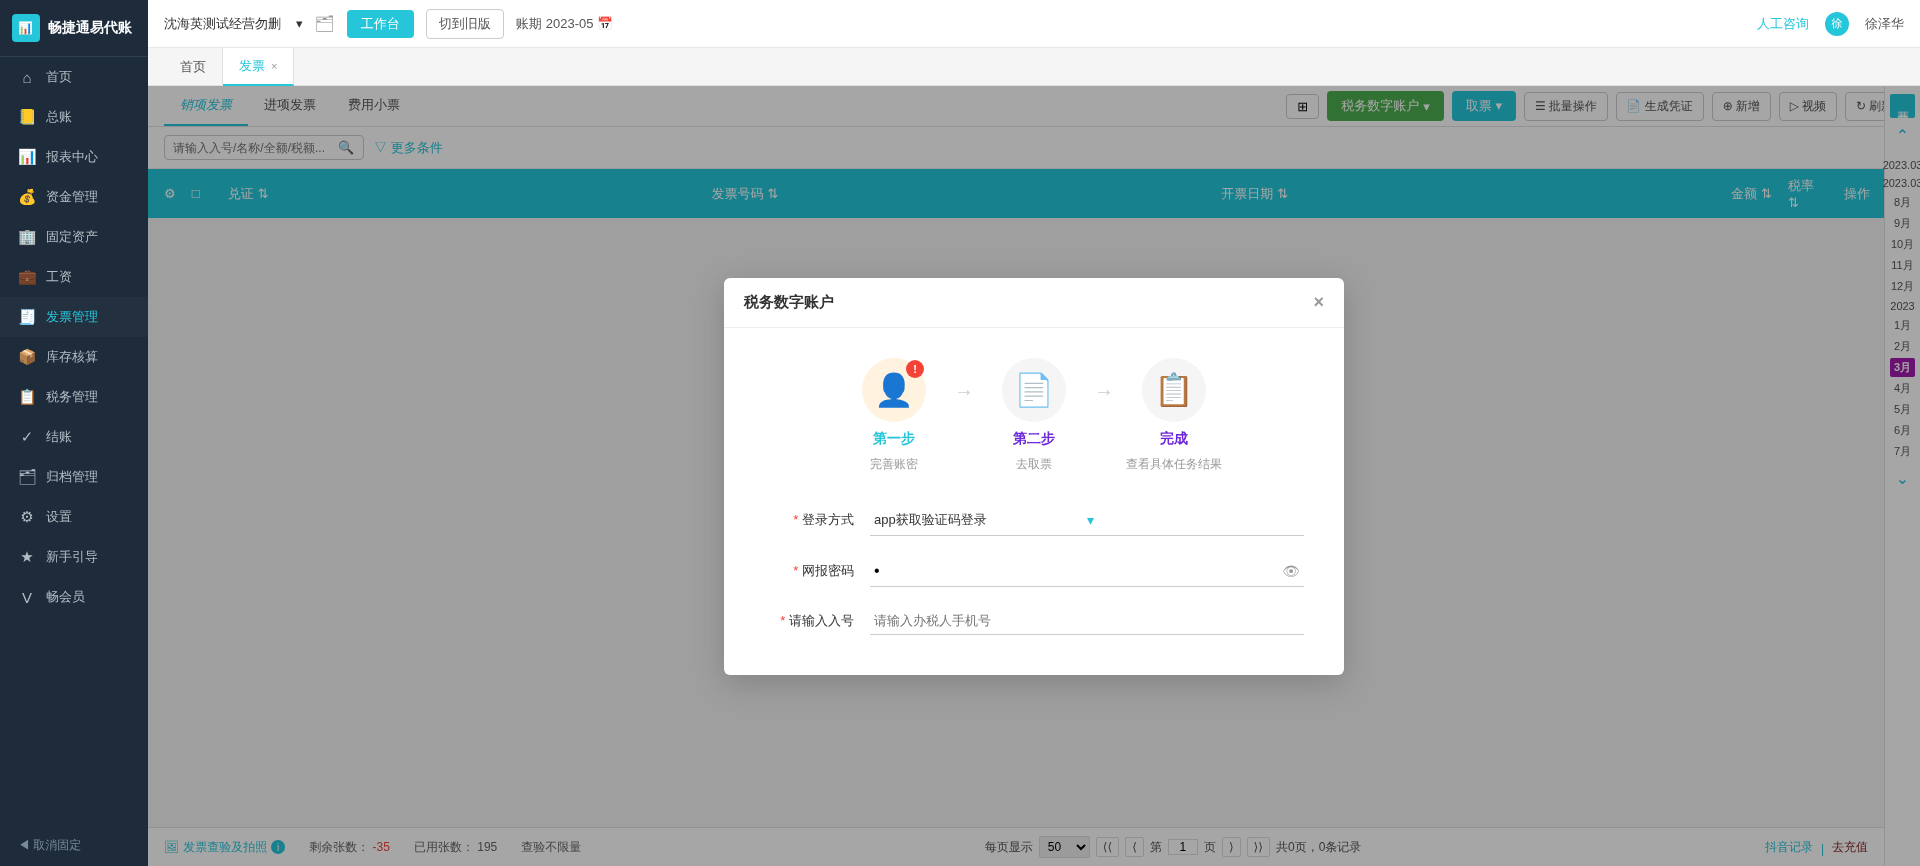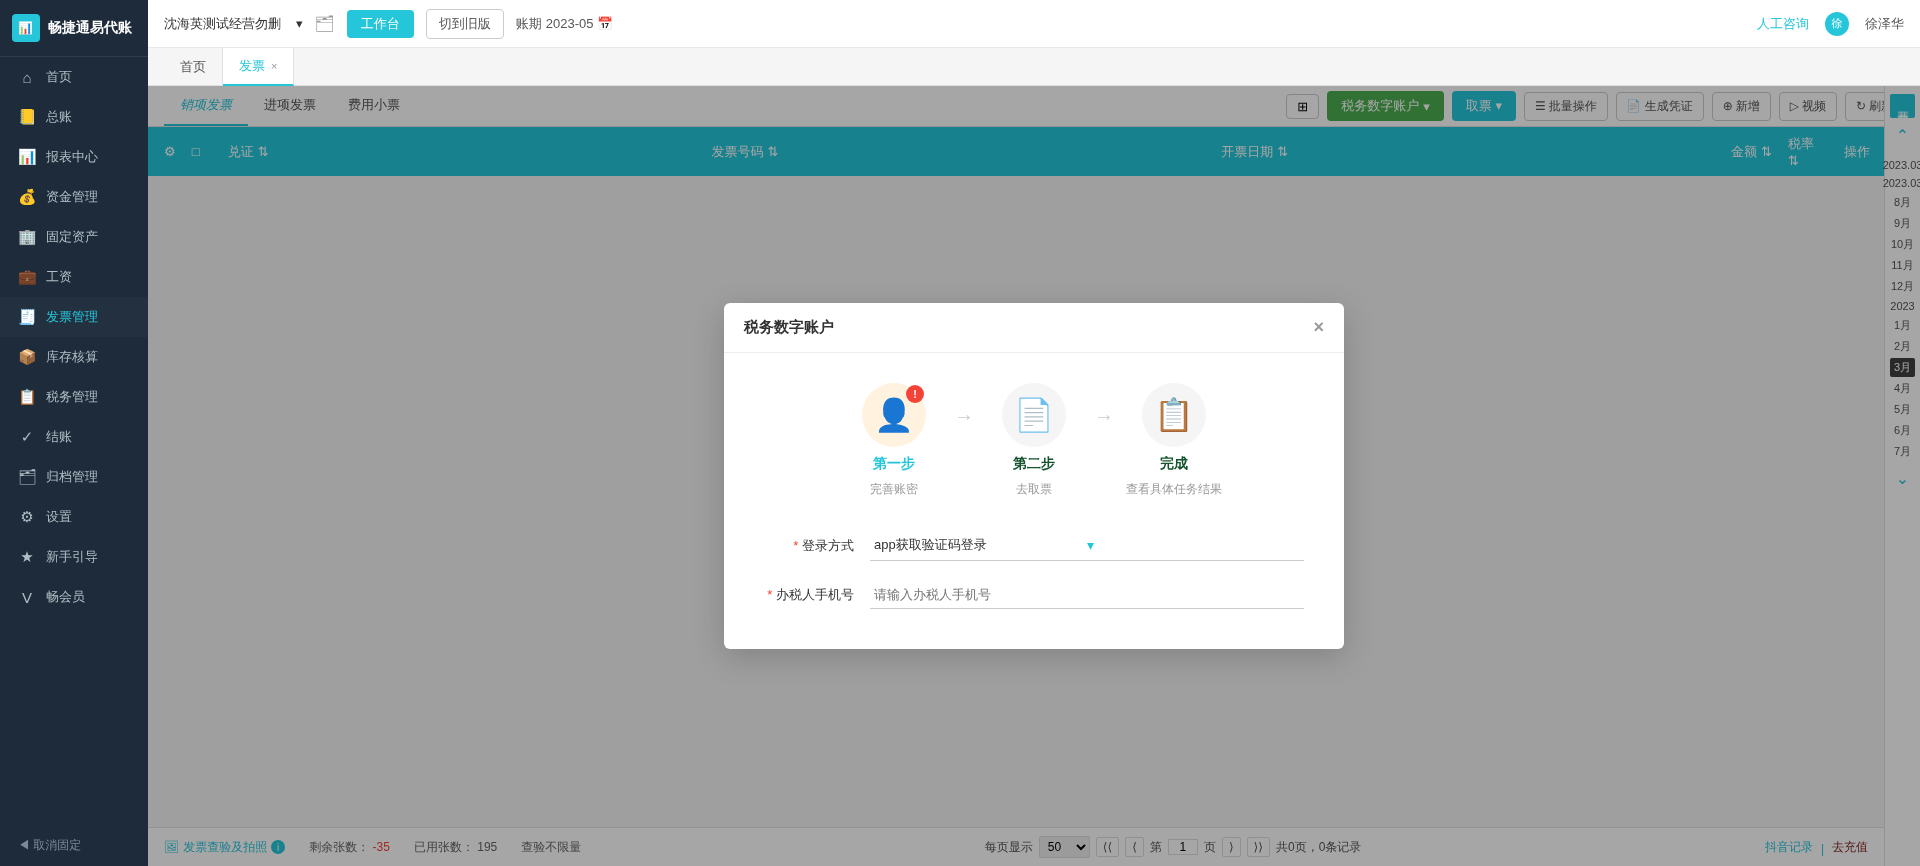--- a/index.html
+++ b/index.html
@@ -294,22 +294,23 @@
       margin-top: 4px;
     }
     .period-item {
       font-size: 11px;
       color: #555;
       cursor: pointer;
       padding: 2px 4px;
       border-radius: 2px;
     }
     .period-item.active-period {
-      background: #404040;
+      background: #a21caf;
       color: #fff;
+      font-weight: bold;
     }
 
     
     .overlay {
       position: absolute;
       top: 0; left: 0; right: 0; bottom: 0;
       background: rgba(0,0,0,0.35);
       display: flex;
       align-items: center;
       justify-content: center;
@@ -393,21 +394,21 @@
       justify-content: center;
       color: #fff;
       font-size: 11px;
       font-weight: bold;
     }
     .step-title {
       font-size: 14px;
       font-weight: 600;
     }
     .step-title.active-title { color: #26c6da; }
-    .step-title.inactive-title { color: #14532d; }
+    .step-title.inactive-title { color: #6d28d9; }
     .step-desc {
       font-size: 12px;
       color: #999;
     }
     .step-arrow {
       display: flex;
       align-items: center;
       margin-top: 20px;
       color: #ccc;
       font-size: 20px;
@@ -665,20 +666,30 @@
           <span>▷</span>
           <span>视频</span>
         </button>
         <button class="btn-outline-sm">
           <span>↻</span>
           <span>刷新</span>
         </button>
       </div>
     </div>
 
+    <div class="filterbar">
+      <div class="search-box">
+        <input type="text" placeholder="请输入入号/名称/全额/税额..." style="">
+        <span style="color:#999;">🔍</span>
+      </div>
+      <span style="color:#26c6da;cursor:pointer;font-size:13px;">
+        <span>▽</span>
+        <span>更多条件</span>
+      </span>
+    </div>
 
     <div class="table-header">
       <div class="table-header-col">
         <span>⚙</span>
       </div>
       <div style="width:20px;">
         <span>□</span>
       </div>
       <div class="table-header-col">
         <span>兑证</span>
@@ -820,25 +831,35 @@
               <div class="form-label">
                 <span class="required">*</span>
                 <span>登录方式</span>
               </div>
               <div class="form-select-wrapper">
                 <span>app获取验证码登录</span>
                 <span class="arrow">▾</span>
               </div>
             </div>
 
-
             <div class="form-row">
               <div class="form-label">
                 <span class="required">*</span>
-                <span>办税人手机号</span>
+                <span>网报密码</span>
+              </div>
+              <div class="password-wrapper">
+                <input type="password" value="1" style="flex: 1 1 0%; border: none; outline: none; font-size: 16px; background: transparent; letter-spacing: 4px;">
+                <span class="eye-icon">👁</span>
+              </div>
+            </div>
+
+            <div class="form-row">
+              <div class="form-label">
+                <span class="required">*</span>
+                <span>请输入入号</span>
               </div>
               <input class="form-control" type="text" placeholder="请输入办税人手机号" style="">
             </div>
           </div>
         </div>
       </div>
     </div>
 
   </div>
 </div>

